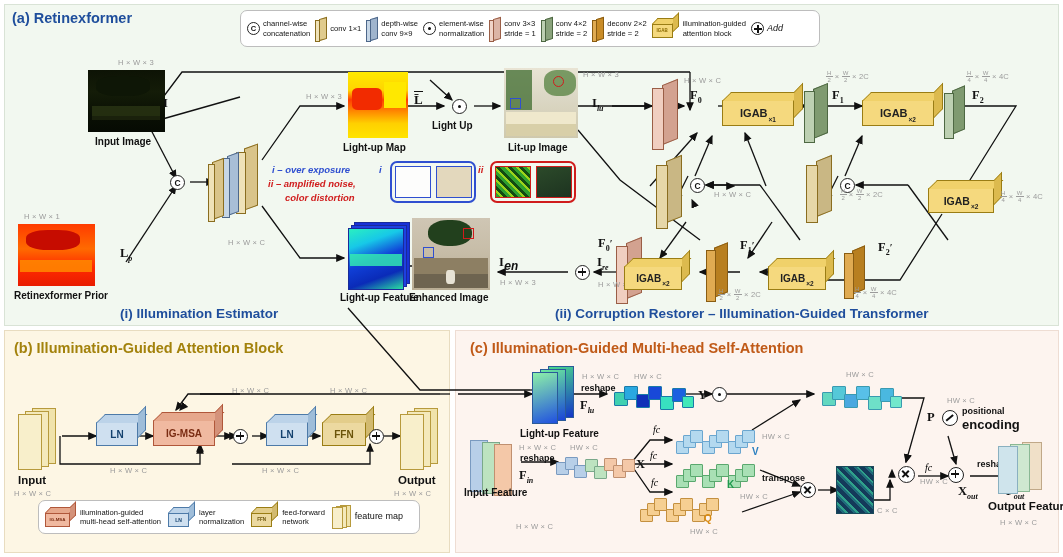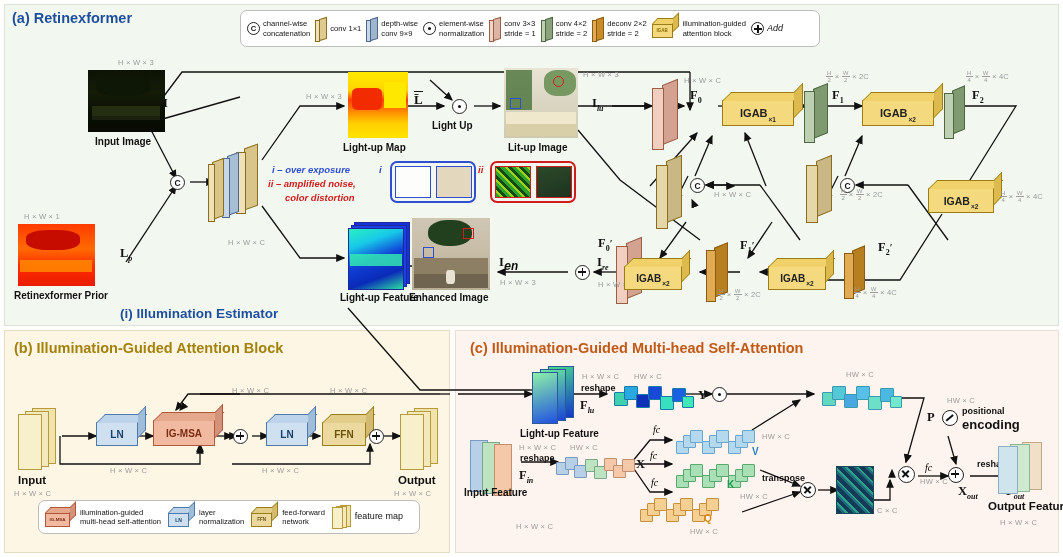--- a/index.html
+++ b/index.html
@@ -71,20 +71,21 @@
 <div id="root">
 
   <div class="panel" id="panel-a"></div>
   <div class="panel" id="panel-b"></div>
   <div class="panel" id="panel-c"></div>
 
   <div class="ptitle" id="title-a">(a) Retinexformer</div>
   <div class="ptitle" id="title-c">(c) Illumination-Guided Multi-head Self-Attention</div>
   <div class="ptitle" id="title-b">(b) Illumination-Guided Attention Block</div>
   <div class="ptitle" id="title-i">(i) Illumination Estimator</div>
+  <div class="ptitle" id="title-ii">(ii) Corruption Restorer – Illumination-Guided Transformer</div>
 
   <div id="legend-a">
     <div class="lg">
       <div class="circ">C</div>
       <div class="lt"><span>channel-wise</span><br><span>concatenation</span></div>
     </div>
     <div class="lg">
       <div class="plate" style="position:relative;width:12px;height:26px;">
         <div style="position:absolute;left:4px;top:2px;width:8px;height:22px;background:#e0cb8e;border:1.1px solid #8a6d1f;box-sizing:border-box;transform:skewY(-16deg);"></div>
         <div style="position:absolute;left:0px;top:4px;width:5px;height:22px;background:#efe2b8;border:1.1px solid #8a6d1f;box-sizing:border-box;"></div>

